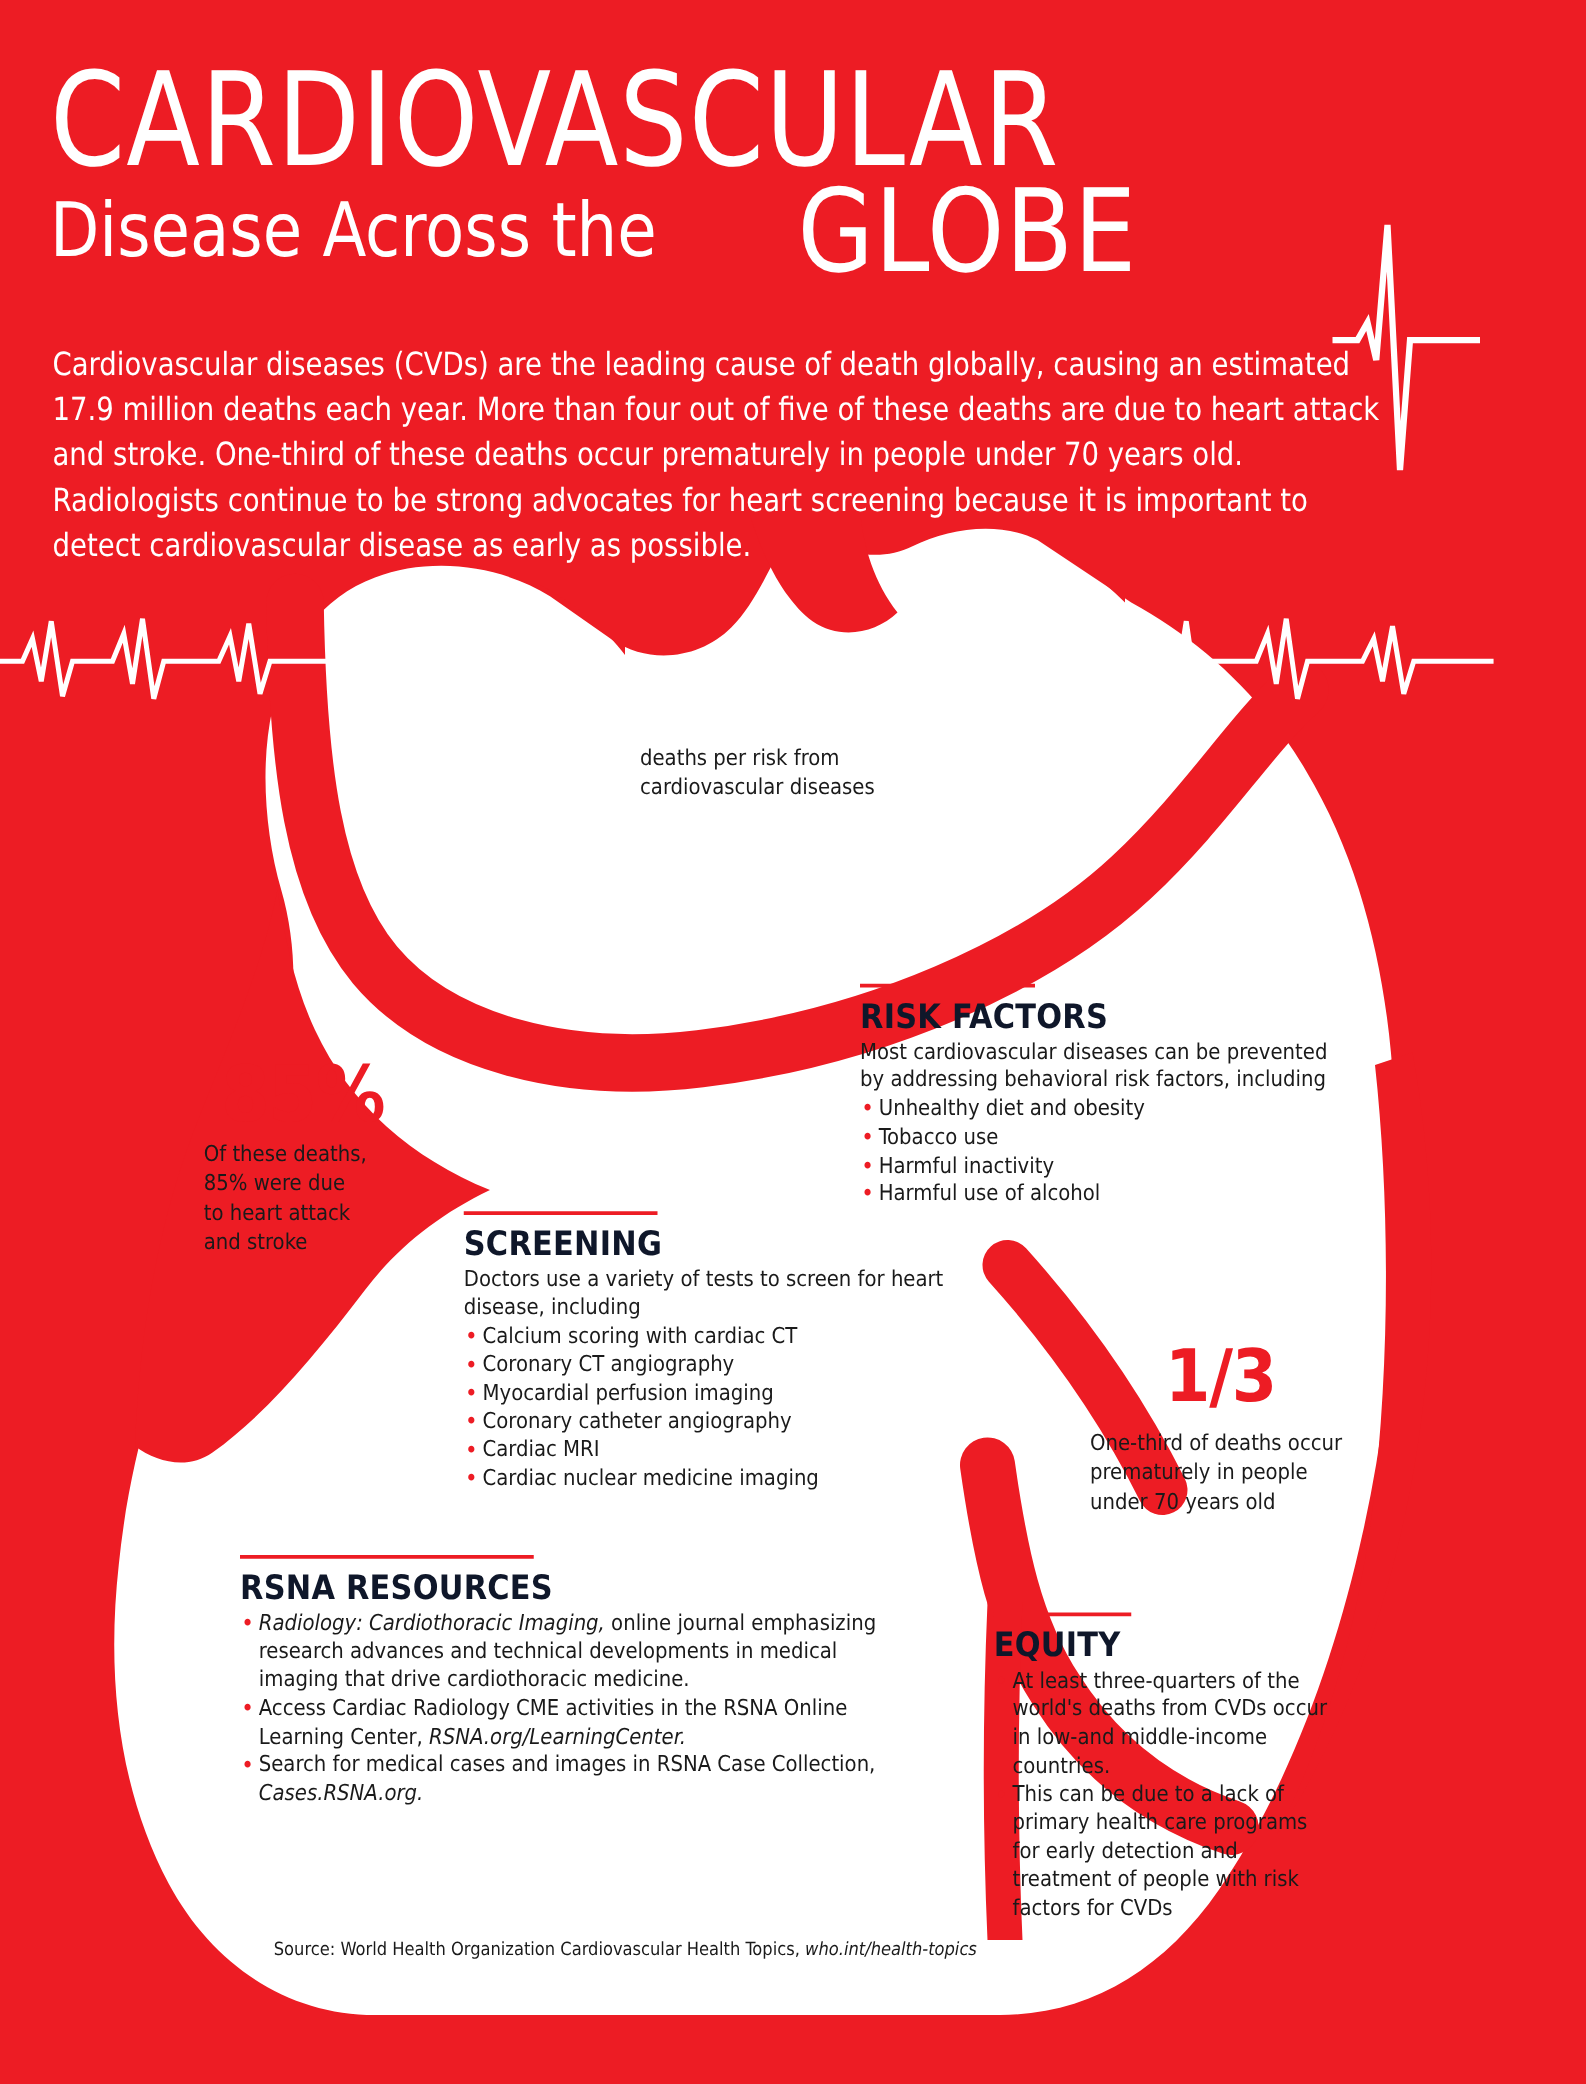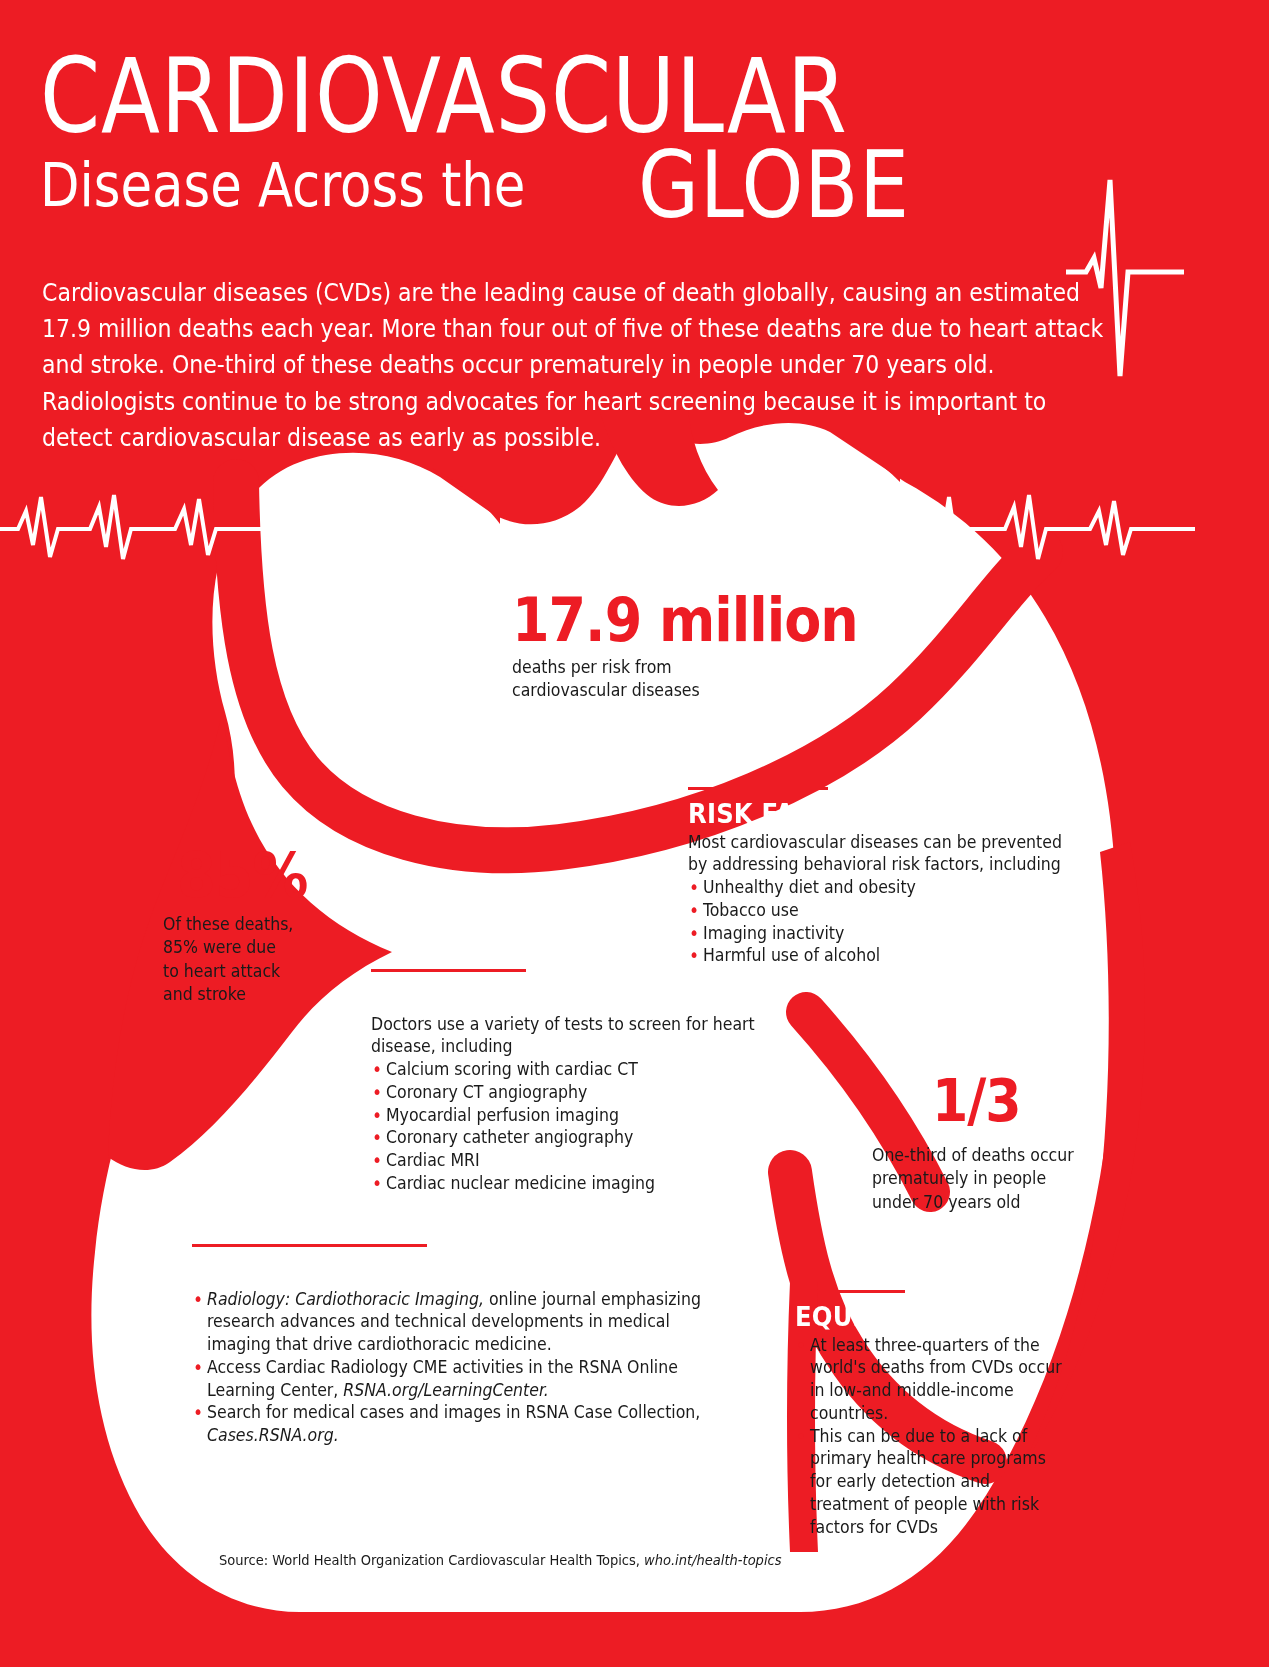--- a/index.html
+++ b/index.html
@@ -56,21 +56,21 @@
   }
   .stat-cap{
     color:#1a1a1a; font-size:17.5px; line-height:1.33; margin-top:6px;
     font-family:"DejaVu Sans Condensed","Liberation Sans", sans-serif;
   }
 
   
   .sect{ position:absolute; z-index:5; }
   .rule{ width:140px; height:3px; background:#ED1C24; margin-bottom:9px; }
   .sect h2{
-    color:#ffffff; font-size:27px; font-weight:700; letter-spacing:0.2px;
+    color:#0f172a; font-size:27px; font-weight:700; letter-spacing:0.2px;
     line-height:1.1; margin-bottom:2px;
     font-family:"DejaVu Sans Condensed","Liberation Sans", sans-serif;
   }
   .sect p, .sect li{
     color:#1a1a1a; font-size:17.5px; line-height:1.30;
     font-family:"DejaVu Sans Condensed","Liberation Sans", sans-serif;
   }
   .sect ul{ list-style:none; }
   .sect li{ position:relative; padding-left:15px; }
   .sect li::before{
@@ -182,21 +182,20 @@
     <div class="ttl-main">CARDIOVASCULAR</div>
     <div class="ttl-row2">
       <div class="ttl-sub">Disease Across the</div>
       <div class="ttl-globe">GLOBE</div>
     </div>
   </div>
 
   <div id="intro">Cardiovascular diseases (CVDs) are the leading cause of death globally, causing an estimated 17.9 million deaths each year. More than four out of five of these deaths are due to heart attack and stroke. One-third of these deaths occur prematurely in people under 70 years old. Radiologists continue to be strong advocates for heart screening because it is important to detect cardiovascular disease as early as possible.</div>
 
   <div class="stat" style="left:512px; top:578px; width:360px;">
-    <div class="stat-num" style="font-size:60px;">17.9 million</div>
     <div class="stat-cap">
       <div>deaths per risk from</div>
       <div>cardiovascular diseases</div>
     </div>
   </div>
 
   <div class="stat" style="left:163px; top:833px; width:210px;">
     <div class="stat-num" style="font-size:62px; text-align:left; padding-left:14px;">85%</div>
     <div class="stat-cap">
       <div>Of these deaths,</div>
@@ -216,21 +215,21 @@
   </div>
 
   <div class="sect" style="left:688px; top:775px; width:400px;">
     <div class="rule"></div>
     <h2>RISK FACTORS</h2>
     <p>Most cardiovascular diseases can be prevented</p>
     <p>by addressing behavioral risk factors, including</p>
     <ul>
       <li>Unhealthy diet and obesity</li>
       <li>Tobacco use</li>
-      <li>Imaging inactivity</li>
+      <li>Harmful inactivity</li>
       <li>Harmful use of alcohol</li>
     </ul>
   </div>
 
   <div class="sect" style="left:371px; top:957px; width:400px;">
     <div class="rule" style="width:155px;"></div>
     <h2>SCREENING</h2>
     <p>Doctors use a variety of tests to screen for heart</p>
     <p>disease, including</p>
     <ul>

